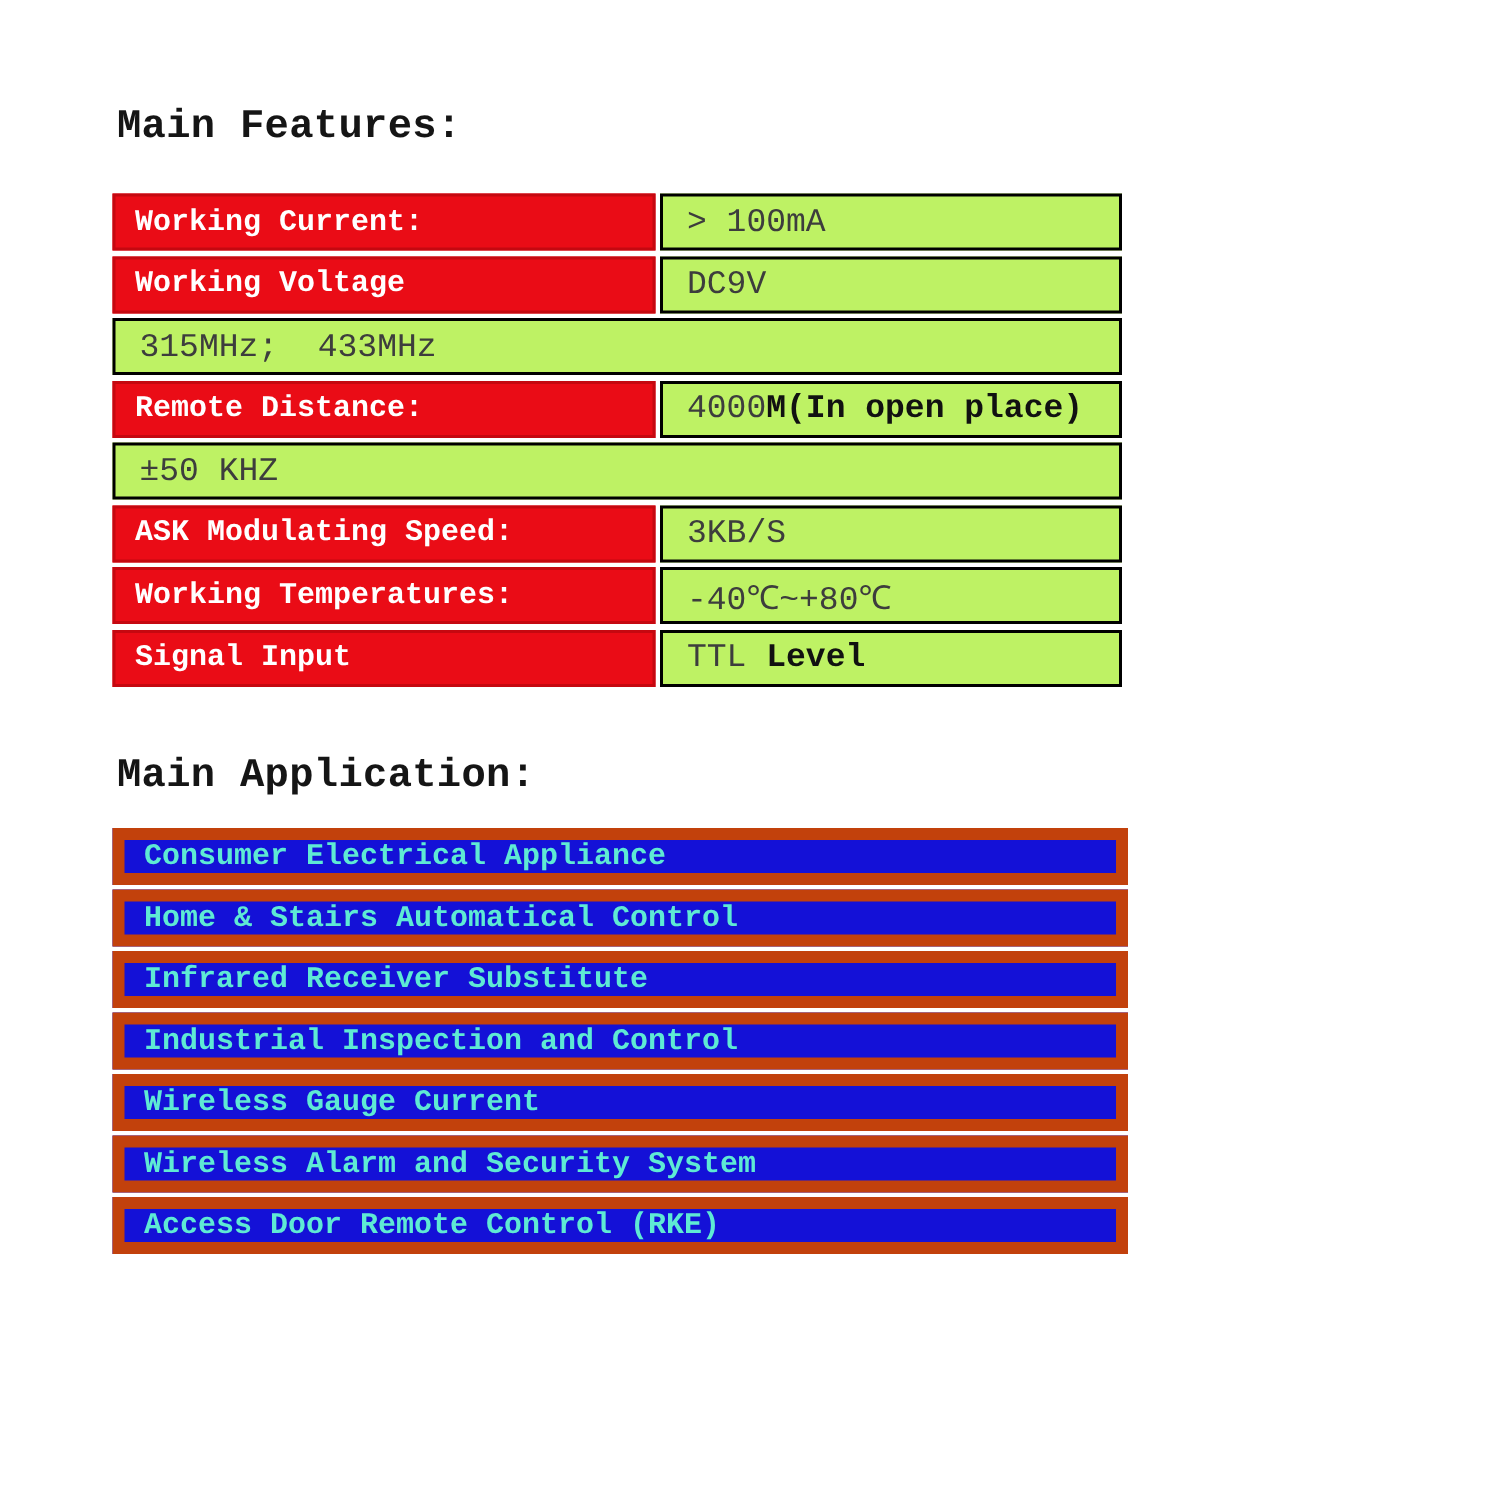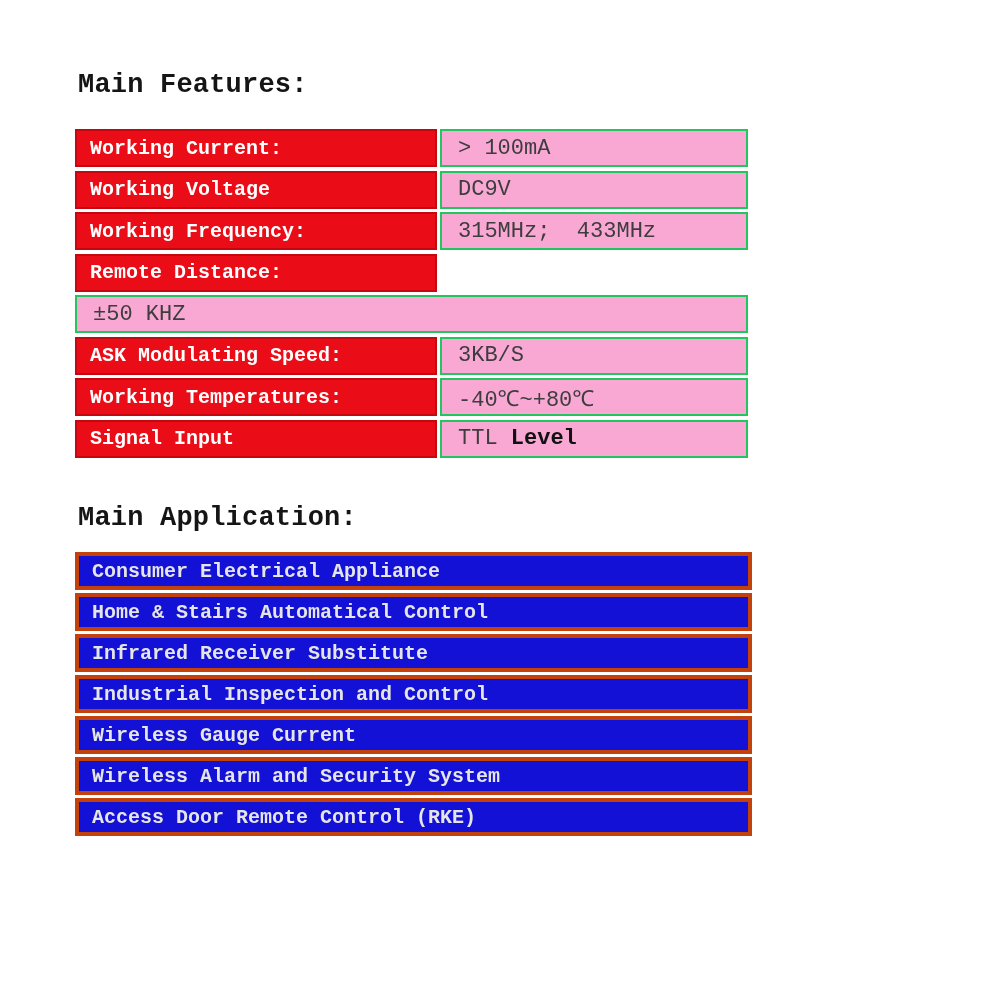--- a/index.html
+++ b/index.html
@@ -30,37 +30,37 @@
     border:2px solid #c50810;
     color:#ffffff;
     font-weight:bold;
     font-size:20px;
     display:flex; align-items:center;
     padding-left:13px;
     margin-right:3px;
   }
   .fvalue {
     flex:1;
-    background:#f9a8d4;
-    border:2px solid #22c55e;
+    background:#bef264;
+    border:2px solid #000000;
     display:flex; align-items:center;
     padding-left:16px;
     font-size:22px;
     color:#3d3d3d;
     white-space:pre;
   }
   .fvalue .vb { font-weight:bold; color:#111111; }
 
   .apps { position:absolute; left:75px; top:552px; width:677px; }
   .abar {
     height:38px;
     background:#1411d7;
-    border:4px solid #c2410c;
+    border:8px solid #c2410c;
     margin-bottom:3px;
-    color:#e5e5e5;
+    color:#5eead4;
     font-weight:bold;
     font-size:20px;
     display:flex; align-items:center;
     padding-left:13px;
   }
 </style>
 </head>
 <body>
 
 <div class="page">
@@ -70,25 +70,25 @@
   <div class="features">
     <div class="frow">
       <div class="flabel">Working Current:</div>
       <div class="fvalue"><span class="v">&gt; 100mA</span><span class="vb"></span></div>
     </div>
     <div class="frow">
       <div class="flabel">Working Voltage</div>
       <div class="fvalue"><span class="v">DC9V</span><span class="vb"></span></div>
     </div>
     <div class="frow">
-      <div class="flabel">Working Frequency:</div>
       <div class="fvalue"><span class="v">315MHz;  433MHz</span><span class="vb"></span></div>
     </div>
     <div class="frow">
       <div class="flabel">Remote Distance:</div>
+      <div class="fvalue"><span class="v">4000</span><span class="vb">M(In open place)</span></div>
     </div>
     <div class="frow">
       <div class="fvalue"><span class="v">±50 KHZ</span><span class="vb"></span></div>
     </div>
     <div class="frow">
       <div class="flabel">ASK Modulating Speed:</div>
       <div class="fvalue"><span class="v">3KB/S</span><span class="vb"></span></div>
     </div>
     <div class="frow">
       <div class="flabel">Working Temperatures:</div>

